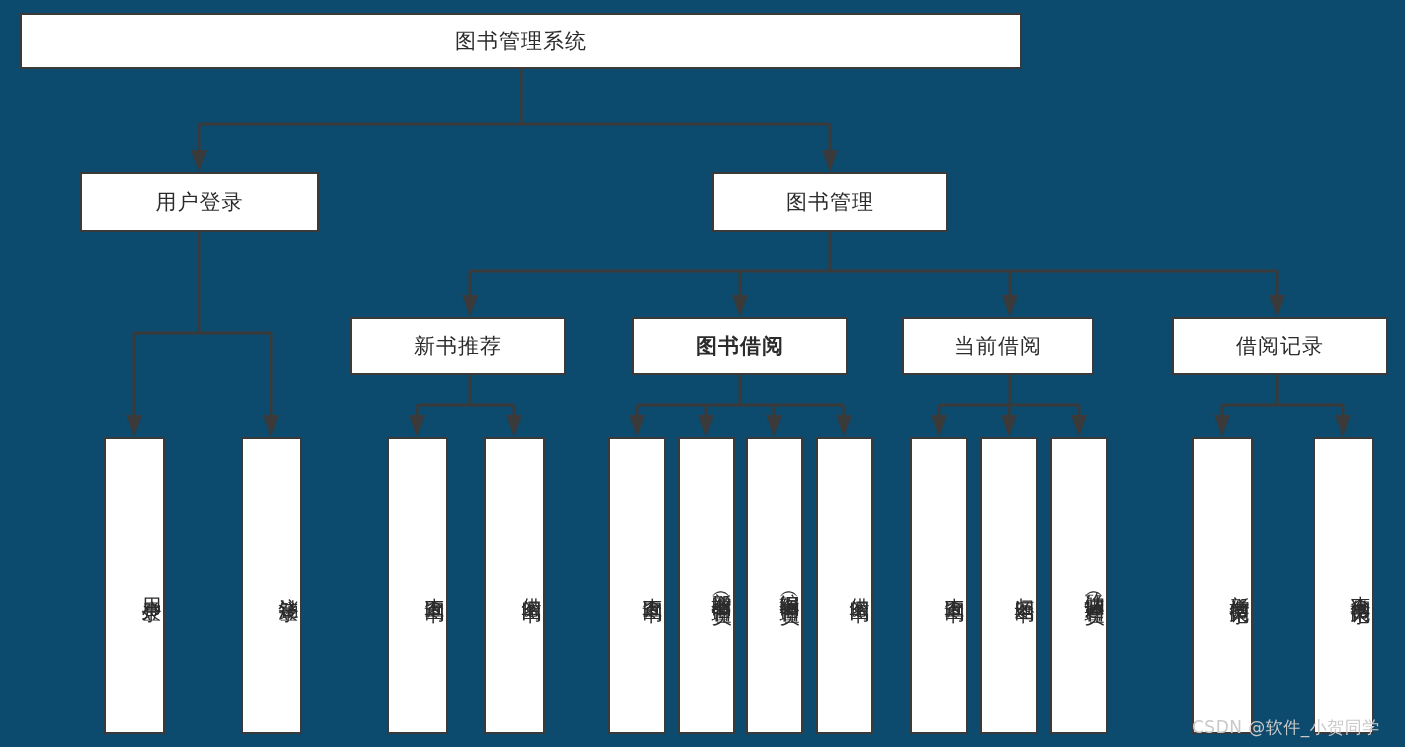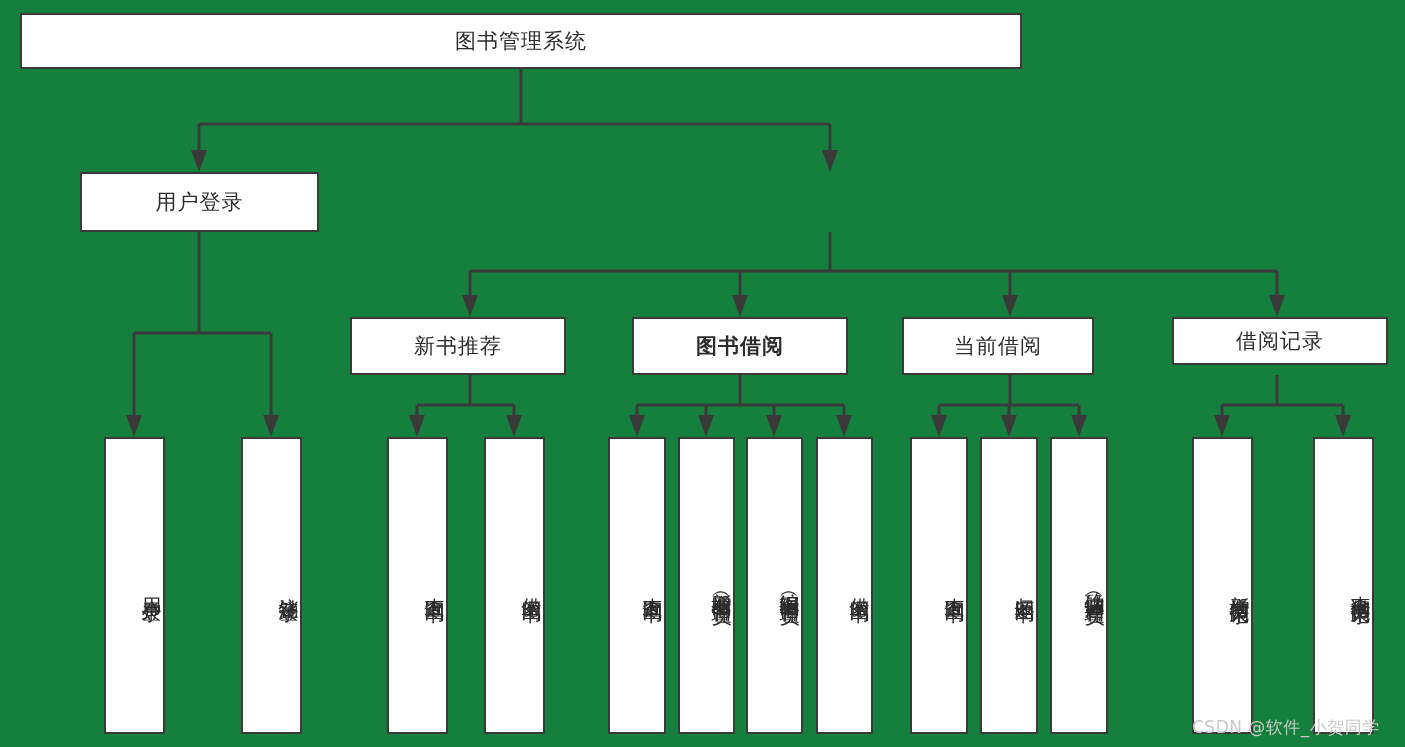--- a/index.html
+++ b/index.html
@@ -7,21 +7,21 @@
     padding: 0;
     background: #ffffff;
   }
   body {
     font-family: "DejaVu Sans", "Liberation Sans", sans-serif;
   }
   #canvas {
     position: relative;
     width: 1405px;
     height: 747px;
-    background: #15803d;
+    background: #0c4a6e;
     overflow: hidden;
   }
   #wires {
     position: absolute;
     left: 0;
     top: 0;
     width: 1405px;
     height: 747px;
     pointer-events: none;
   }
@@ -122,31 +122,34 @@
       <polygon points="1335,415 1351,415 1343,437" fill="#3a3a3a"></polygon>
     </svg>
 
   <div class="node horiz" id="n-root" style="left: 20px; top: 13px; width: 1002px; height: 56px;">
       <span>图书管理系统</span>
     </div>
 
   <div class="node horiz" id="n-l2-0" style="left: 80px; top: 172px; width: 239px; height: 60px;">
       <span>用户登录</span>
     </div>
+  <div class="node horiz" id="n-l2-1" style="left: 712px; top: 172px; width: 236px; height: 60px;">
+      <span>图书管理</span>
+    </div>
 
   <div class="node horiz" id="n-l3-0" style="left: 350px; top: 317px; width: 216px; height: 58px;">
       <span>新书推荐</span>
     </div>
   <div class="node horiz" id="n-l3-1" style="left: 632px; top: 317px; width: 216px; height: 58px; font-weight: bold;">
       <span>图书借阅</span>
     </div>
   <div class="node horiz" id="n-l3-2" style="left: 902px; top: 317px; width: 192px; height: 58px;">
       <span>当前借阅</span>
     </div>
-  <div class="node horiz" id="n-l3-3" style="left: 1172px; top: 317px; width: 216px; height: 48px;">
+  <div class="node horiz" id="n-l3-3" style="left: 1172px; top: 317px; width: 216px; height: 58px;">
       <span>借阅记录</span>
     </div>
 
   <div class="node vert" id="n-lf-0" style="left: 104px; top: 437px; width: 61px; height: 297px;">
       <span>用户登录</span>
     </div>
   <div class="node vert" id="n-lf-1" style="left: 241px; top: 437px; width: 61px; height: 297px;">
       <span>注销登录</span>
     </div>
   <div class="node vert" id="n-lf-2" style="left: 387px; top: 437px; width: 61px; height: 297px;">

